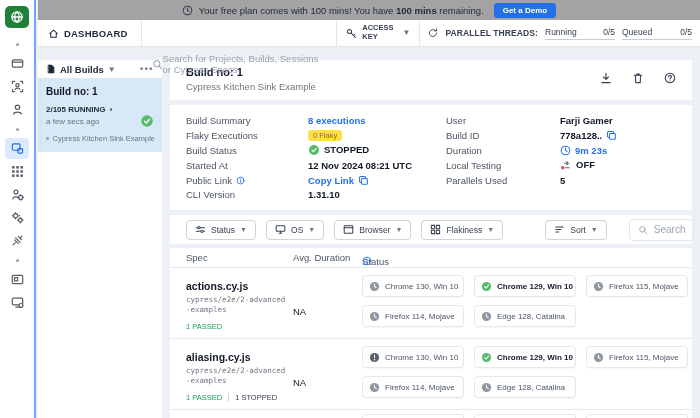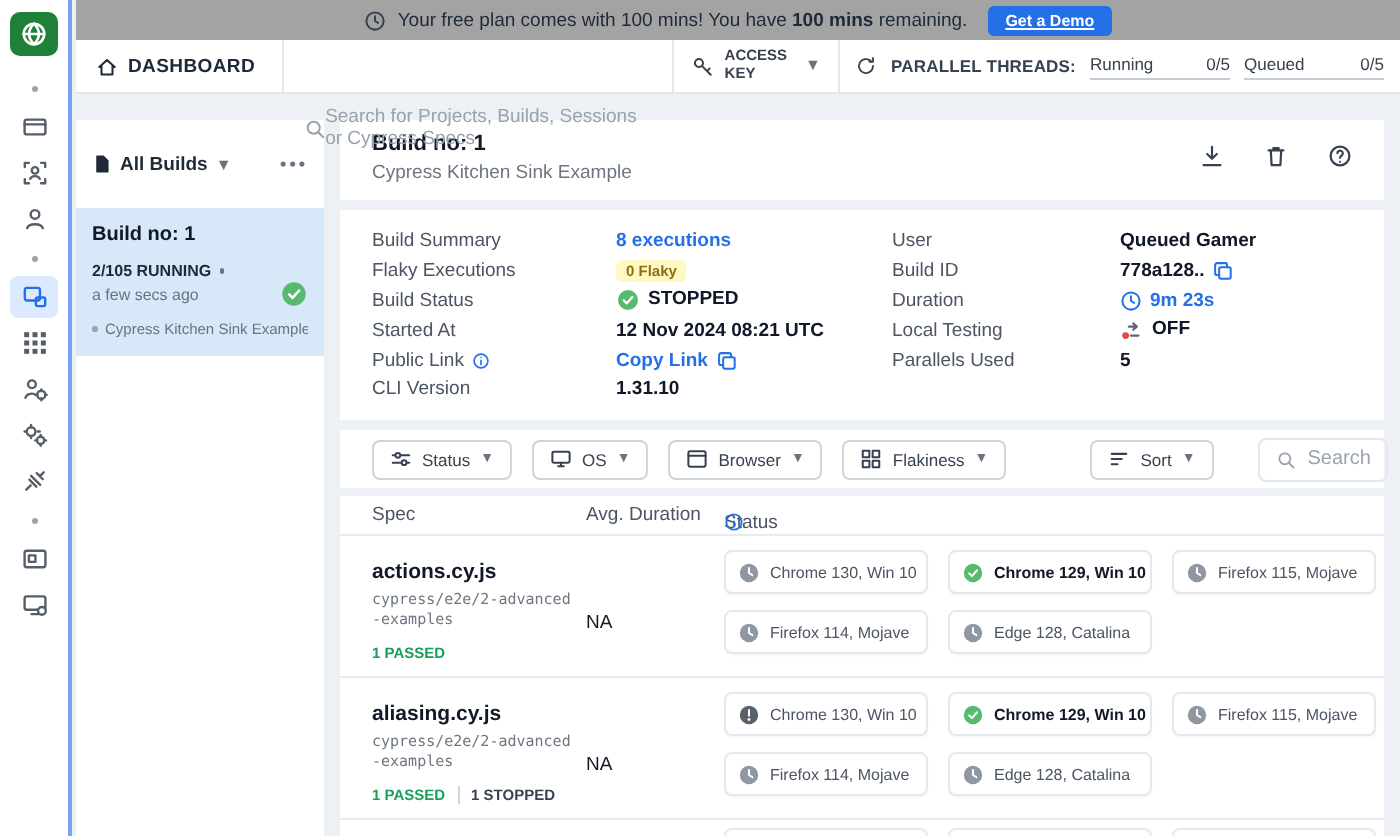--- a/index.html
+++ b/index.html
@@ -10,35 +10,35 @@
   
   #rail{position:absolute;left:0;top:0;width:36px;height:418px;background:#fff;border-right:2px solid #76a5f5;box-sizing:border-box;display:flex;flex-direction:column;align-items:center;padding-top:6px;z-index:6;}
   .rail-item{width:24px;height:21px;display:flex;align-items:center;justify-content:center;color:#555e69;margin-bottom:2px;cursor:pointer;}
   .rail-item.logo{background:#1f8138;border-radius:5px;color:#fff;height:22px;margin-bottom:9px;}
   .rail-item.active{background:#dbeafe;border-radius:4px;color:#2470e8;}
   .rail-dot{width:3px;height:3px;border-radius:50%;background:#9ca3af;margin:6px 0 7px 0;}
 
   
   #banner{position:absolute;left:38px;top:0;right:0;height:20px;background:#a3a3a3;display:flex;align-items:center;justify-content:center;gap:6px;font-size:9.5px;color:#1f2937;}
   #banner b{font-weight:bold;}
-  #banner .cta{background:#2470e8;color:#fff;font-size:8px;font-weight:bold;border:none;border-radius:3px;padding:3px 9px;margin-left:4px;cursor:pointer;font-family:"Liberation Sans",sans-serif;text-decoration:underline;}
+  #banner .cta{background:#2470e8;color:#fff;font-size:8px;font-weight:bold;border:none;border-radius:3px;padding:3px 9px;margin-left:4px;cursor:pointer;font-family:"Liberation Sans",sans-serif;}
 
   
   #topbar{position:absolute;left:38px;top:20px;right:0;height:26px;background:#fff;border-bottom:1px solid #e3e6ea;display:flex;align-items:stretch;color:#1f2937;z-index:5;}
   .tb-dash{display:flex;align-items:center;gap:5px;padding:0 13px 0 10px;border-right:1px solid #e3e6ea;font-weight:bold;font-size:9.5px;letter-spacing:.2px;cursor:pointer;}
   .tb-search{flex:1;display:flex;align-items:center;gap:0;padding:0 10px;color:#98a1ac;font-size:9.5px;cursor:text;margin-top:44px;}
   .tb-access{display:flex;align-items:center;gap:5px;padding:0 9px;border-left:1px solid #e3e6ea;border-right:1px solid #e3e6ea;font-size:7.5px;line-height:1.15;font-weight:bold;color:#374151;cursor:pointer;}
   .tb-access .chev{font-size:8px;color:#6b7280;margin-left:4px;}
   .tb-threads{display:flex;align-items:center;gap:7px;padding:0 8px 0 8px;font-size:8.5px;color:#374151;}
   .tb-threads .pt-label{font-weight:bold;letter-spacing:.1px;}
   .thread-group{display:flex;justify-content:space-between;align-items:flex-end;width:70px;border-bottom:1px solid #c7ccd4;padding-bottom:2px;cursor:pointer;}
 
   
   #builds-panel{position:absolute;left:38px;top:60px;width:124px;bottom:0;background:#fff;z-index:4;}
-  .bp-header{height:44px;display:flex;align-items:center;gap:4px;padding:0 8px;font-size:9.5px;font-weight:bold;color:#1f2937;}
+  .bp-header{height:18px;display:flex;align-items:center;gap:4px;padding:0 8px;font-size:9.5px;font-weight:bold;color:#1f2937;}
   .bp-chev{font-size:8px;color:#6b7280;}
   .bp-dots{margin-left:auto;color:#6b7280;letter-spacing:1.5px;font-weight:bold;font-size:9px;cursor:pointer;}
   .build-card{background:#d7e9f9;padding:8px 8px 9px 8px;position:relative;cursor:pointer;}
   .bc-name{font-size:10px;font-weight:bold;color:#111827;}
   .bc-progress{font-size:8px;font-weight:bold;margin-top:8px;color:#1f2937;display:flex;align-items:center;gap:4px;}
   .bc-progress .mini-dot{width:2.5px;height:2.5px;border-radius:50%;background:#6b7280;}
   .bc-time{font-size:8px;color:#6b7280;margin-top:3px;}
   .bc-project{font-size:7.5px;color:#6b7280;margin-top:8px;white-space:nowrap;overflow:hidden;display:flex;align-items:center;gap:4px;}
   .bc-project .mini-dot{width:2.5px;height:2.5px;border-radius:50%;background:#9ca3af;flex:none;}
   .bc-check{position:absolute;right:8px;top:36px;}
@@ -54,41 +54,41 @@
 
   #summary{top:45px;height:105px;}
   .sum-col{position:absolute;top:8px;}
   .sum-col.left{left:16px;width:250px;}
   .sum-col.right{left:276px;width:240px;}
   .sum-row{display:flex;align-items:center;height:14.9px;font-size:9.5px;}
   .sum-label{width:122px;color:#4b5563;display:flex;align-items:center;gap:4px;flex:none;}
   .sum-col.right .sum-label{width:114px;}
   .sum-value{font-weight:bold;color:#111827;display:flex;gap:4px;}
   .v-link{color:#2470e8;font-weight:bold;cursor:pointer;}
-  .badge-yellow{background:#fef9c3;color:#8f6e14;font-size:7.5px;font-weight:bold;padding:1px 5px;border-radius:3px;}
+  .badge-yellow{background:#fde047;color:#8f6e14;font-size:7.5px;font-weight:normal;padding:1px 5px;border-radius:3px;}
   .info-i{color:#2470e8;cursor:pointer;display:inline-flex;}
 
   #filterbar{top:155px;height:29px;display:flex;align-items:center;padding:0 16px;box-sizing:border-box;gap:10px;}
   .fbtn{height:20px;border:1px solid #cfd4db;border-radius:4px;background:#fff;display:flex;align-items:center;gap:5px;padding:0 8px;font-size:8.5px;color:#374151;cursor:pointer;white-space:nowrap;}
   .fbtn .chev{font-size:7px;color:#6b7280;}
   .fbtn.sort{margin-left:32px;}
   .fsearch{flex:1;margin-left:12px;height:20px;border:1px solid #e3e6ea;border-radius:4px;display:flex;align-items:center;gap:6px;padding:0 8px;color:#9aa3ae;font-size:10px;cursor:text;}
 
   #table{top:188px;height:300px;}
   .thead{position:relative;height:19px;border-bottom:1px solid #e8eaee;font-size:9.5px;color:#4b5563;}
   .thead span{position:absolute;top:4px;}
   .th-spec{left:16px;}
   .th-avg{left:123px;}
   .th-status{left:192px;display:flex;align-items:center;gap:4px;}
   .trow{position:relative;border-bottom:1px solid #e8eaee;height:70px;cursor:pointer;}
   .trow.partial{height:90px;border-bottom:none;}
   .spec-cell{position:absolute;left:16px;top:12px;width:106px;}
   .spec-name{font-size:10.5px;font-weight:bold;color:#111827;}
   .spec-path{font-family:"DejaVu Sans Mono",monospace;font-size:7.5px;color:#6e7681;margin-top:3px;word-break:break-all;line-height:1.35;width:102px;}
-  .badges{margin-top:7px;display:flex;align-items:center;font-size:7.5px;font-weight:bold;}
+  .badges{margin-top:7px;display:flex;align-items:center;font-size:7.5px;font-weight:normal;}
   .badge-green{color:#18a058;}
   .badge-dark{color:#374151;border-left:1px solid #d1d5db;padding-left:6px;margin-left:6px;}
   .avg-cell{position:absolute;left:123px;top:38px;font-size:9.5px;color:#111827;}
   .chips{position:absolute;left:192px;top:7px;display:grid;grid-template-columns:repeat(3,102px);gap:8px 10px;}
   .trow.partial .chips{top:4px;}
   .chip{height:22px;box-sizing:border-box;border:1px solid #e4e7ec;border-radius:4px;display:flex;align-items:center;gap:5px;padding:0 6px;font-size:8px;color:#4b5563;background:#fff;box-shadow:0 1px 1px rgba(16,24,40,.03);cursor:pointer;overflow:hidden;white-space:nowrap;}
   .chip.bold{font-weight:bold;color:#111827;}
   .chip svg{flex:none;}
 </style>
 </head>
@@ -358,21 +358,21 @@
               <span>1.31.10</span>
             </span>
           </div>
         </div>
       <div class="sum-col right" id="sum-right">
           <div class="sum-row">
             <span class="sum-label">
               <span>User</span>
             </span>
             <span class="sum-value">
-              <span>Queued Gamer</span>
+              <span>Farji Gamer</span>
             </span>
           </div>
           <div class="sum-row">
             <span class="sum-label">
               <span>Build ID</span>
             </span>
             <span class="sum-value">
               <span>778a128..</span>
               <span class="info-i">
                 <svg width="11" height="11" viewBox="0 0 12 12" fill="none" stroke="currentColor" stroke-width="1.1" stroke-linecap="round" stroke-linejoin="round">

